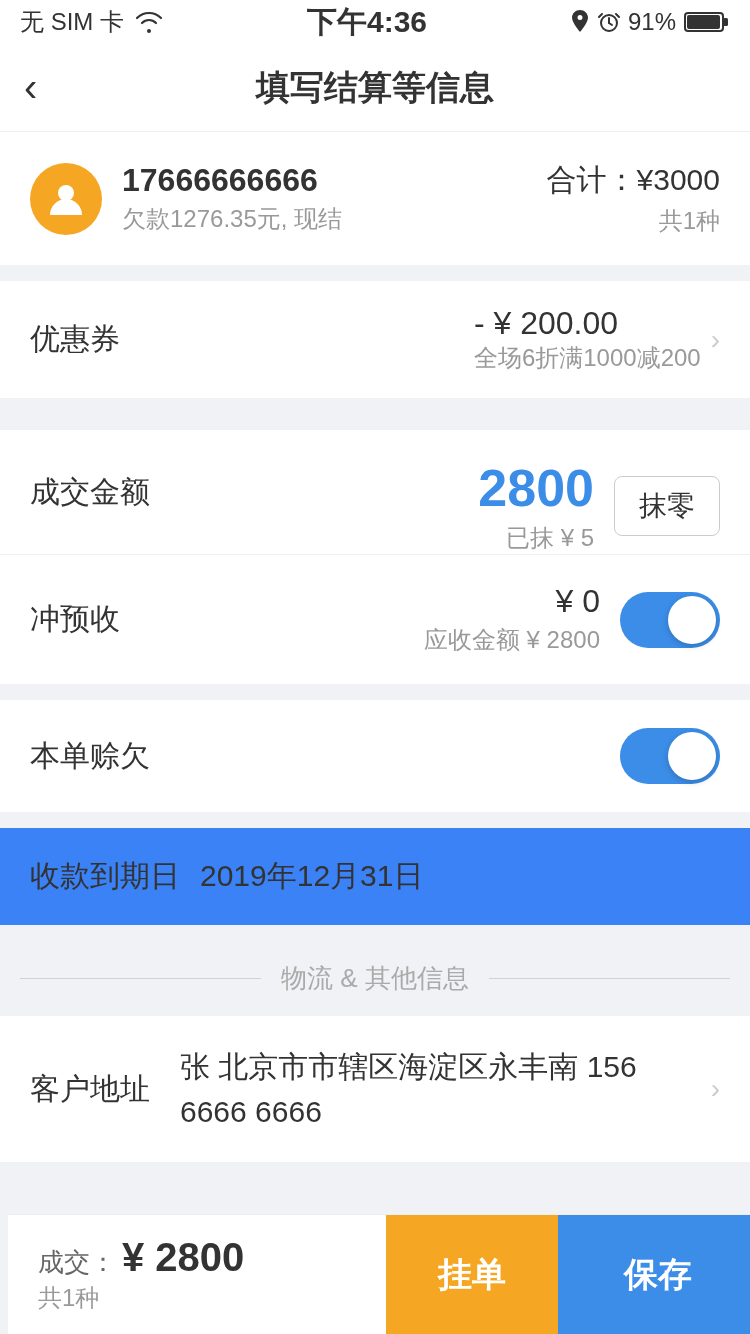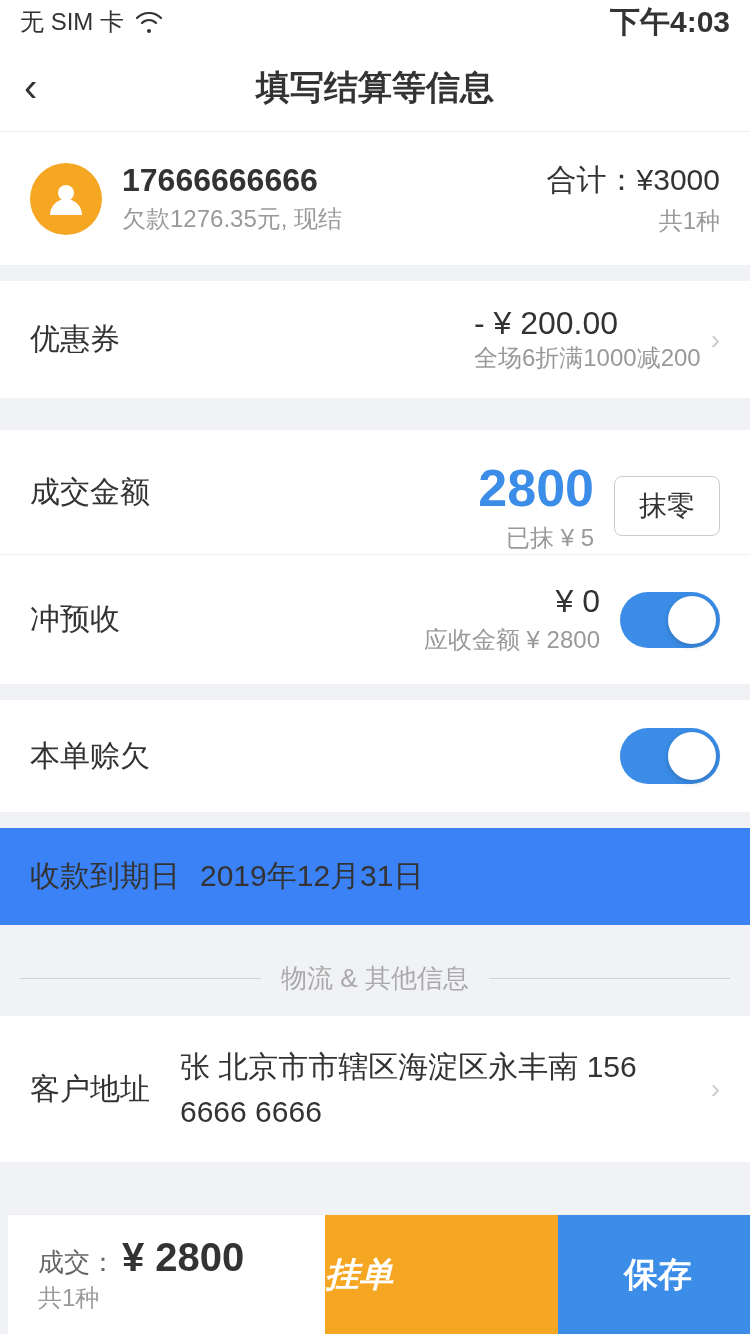--- a/index.html
+++ b/index.html
@@ -213,26 +213,25 @@
       border-top: 1px solid #eee;
     }
     .bottom-info {
       flex: 1;
       padding: 0 30px;
     }
     .bottom-deal { font-size: 26px; color: #666; }
     .bottom-amount { font-size: 40px; font-weight: 600; color: #333; }
     .bottom-count { font-size: 24px; color: #999; margin-top: 2px; }
     .bottom-btn-hang {
-      width: 233px; height: 120px;
+      width: 172px; height: 120px;
       background: #f5a623;
-      display: flex; align-items: center; justify-content: flex-start;
+      display: flex; align-items: center; justify-content: center;
       font-size: 34px; color: #fff; font-weight: 600;
       cursor: pointer;
-      font-style: italic;
     }
     .bottom-btn-save {
       width: 200px; height: 120px;
       background: #3b8de8;
       display: flex; align-items: center; justify-content: center;
       font-size: 34px; color: #fff; font-weight: 600;
       cursor: pointer;
     }
   </style>
 </head>
@@ -240,21 +239,38 @@
 
 <div class="status-bar">
   <div class="status-left">
     <span>无 SIM 卡</span>
     <svg width="30" height="22" viewBox="0 0 30 22">
       <path d="M15 18a2 2 0 1 1 0 4 2 2 0 0 1 0-4z" fill="#333"></path>
       <path d="M8 12c1.9-1.9 4.5-3 7-3s5.1 1.1 7 3" stroke="#333" stroke-width="2.2" fill="none" stroke-linecap="round"></path>
       <path d="M3 7C6.3 3.7 10.5 2 15 2s8.7 1.7 12 5" stroke="#333" stroke-width="2.2" fill="none" stroke-linecap="round"></path>
     </svg>
   </div>
-  <div class="status-center">下午4:03</div>
+  <div class="status-center">下午4:36</div>
+  <div class="status-right">
+    <svg width="20" height="24" viewBox="0 0 20 24">
+      <path d="M10 0C5.6 0 2 3.4 2 7.6 2 13 10 22 10 22s8-9 8-14.4C18 3.4 14.4 0 10 0zm0 10a2.5 2.5 0 1 1 0-5 2.5 2.5 0 0 1 0 5z" fill="#333"></path>
+    </svg>
+    <svg width="22" height="24" viewBox="0 0 22 24">
+      <circle cx="11" cy="13" r="8" stroke="#333" stroke-width="2" fill="none"></circle>
+      <line x1="11" y1="8" x2="11" y2="13" stroke="#333" stroke-width="2" stroke-linecap="round"></line>
+      <line x1="11" y1="13" x2="14" y2="15" stroke="#333" stroke-width="2" stroke-linecap="round"></line>
+      <path d="M4 4L1 7M18 4l3 3" stroke="#333" stroke-width="2" stroke-linecap="round"></path>
+    </svg>
+    <span>91%</span>
+    <svg width="46" height="24" viewBox="0 0 46 24">
+      <rect x="1" y="3" width="38" height="18" rx="3" stroke="#333" stroke-width="2" fill="none"></rect>
+      <rect x="39" y="8" width="5" height="8" rx="1.5" fill="#333"></rect>
+      <rect x="3" y="5" width="33" height="14" rx="2" fill="#333"></rect>
+    </svg>
+  </div>
 </div>
 
 <div class="nav-bar">
   <span class="nav-back">‹</span>
   <span class="nav-title">填写结算等信息</span>
 </div>
 
 <div class="card">
   <div class="user-row">
     <div class="user-left">

